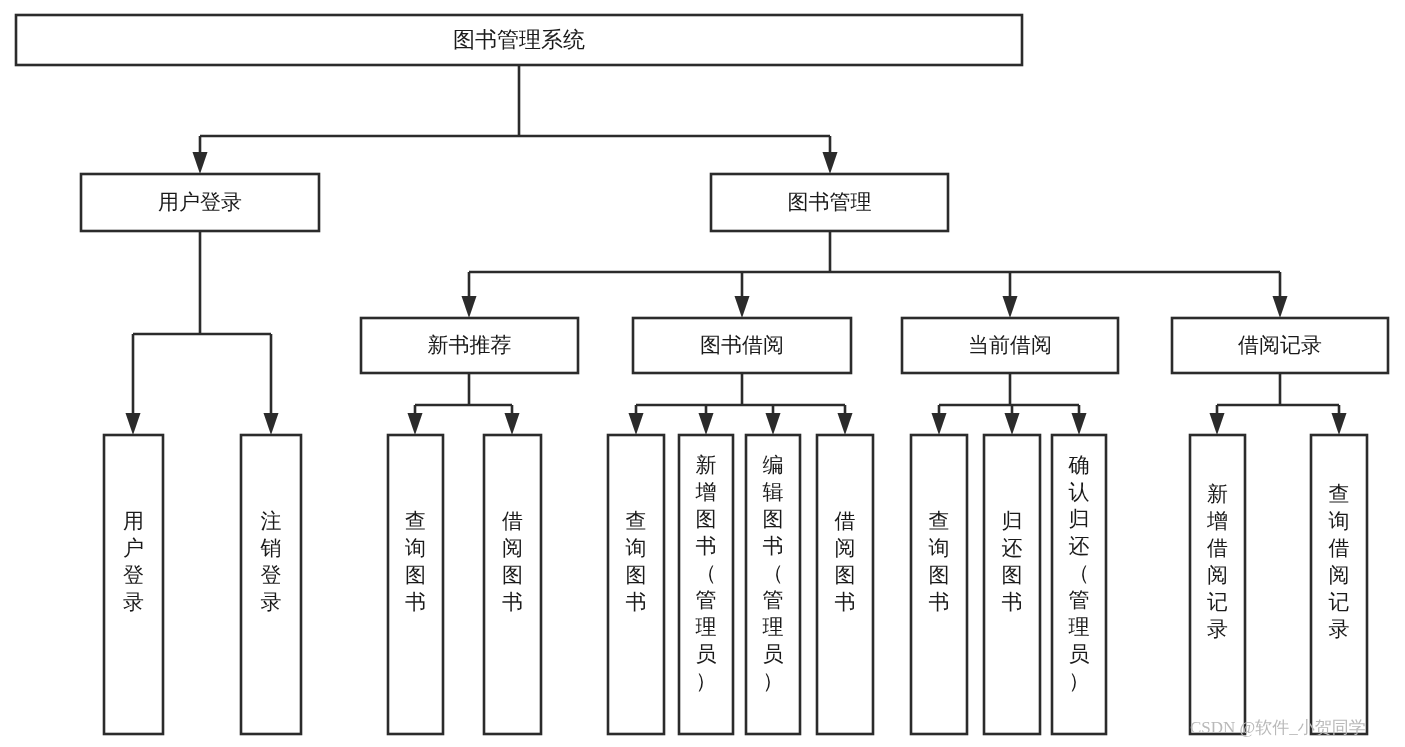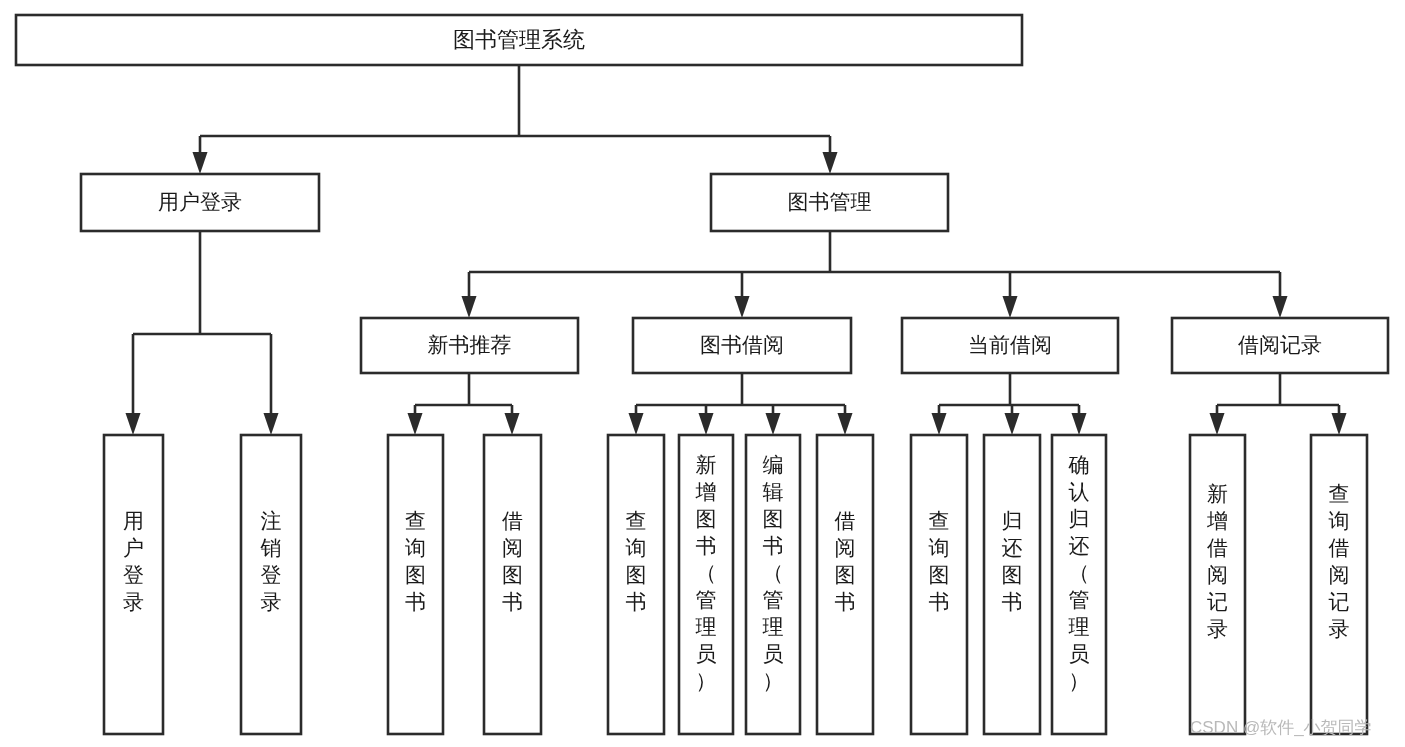--- a/index.html
+++ b/index.html
@@ -63,21 +63,21 @@
   .leaf-label-char {
     font-family: "Liberation Sans", "DejaVu Sans", sans-serif;
     fill: #1a1a1a;
     font-size: 21px;
     text-anchor: middle;
     dominant-baseline: middle;
     white-space: pre;
   }
   .watermark {
     position: absolute;
-    font-family: Liberation Sans, sans-serif;
+    font-family: Liberation Serif, serif;
     font-size: 17px;
     color: #b9b9b9;
     left: 1190px;
     top: 716px;
     white-space: nowrap;
     user-select: none;
   }
 </style>
 </head>
 <body>

